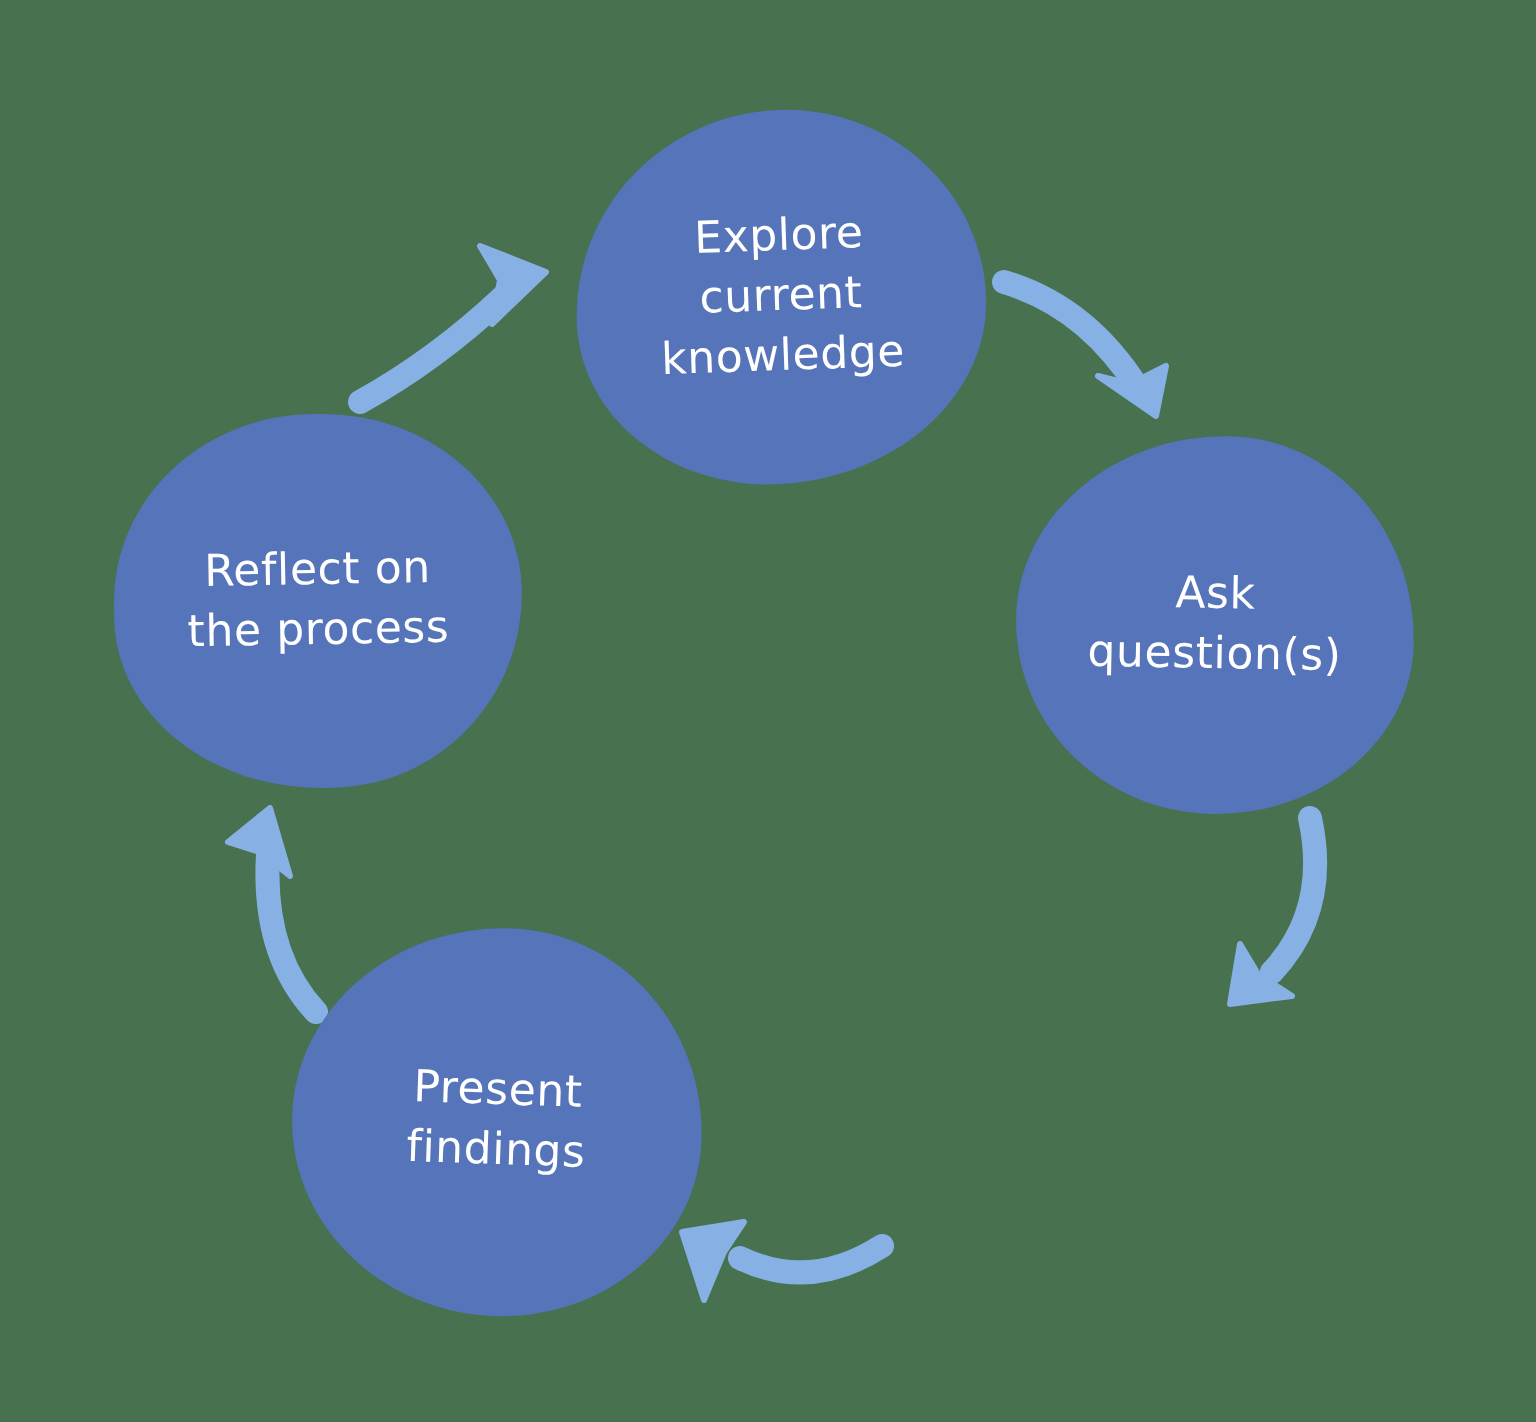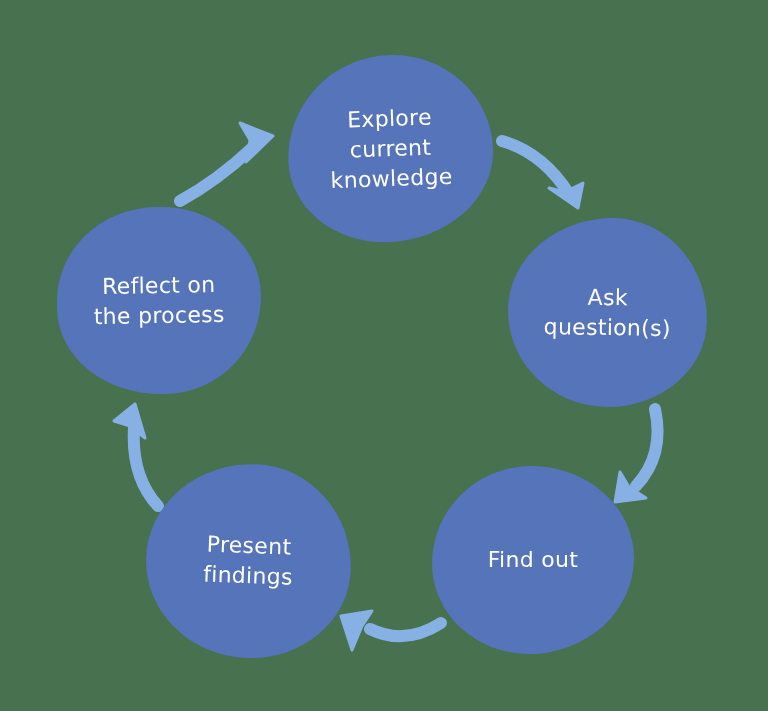--- a/index.html
+++ b/index.html
@@ -73,23 +73,20 @@
     <span>Explore</span>
     <span>current</span>
     <span>knowledge</span>
   </div>
 
   <div class="node node-ask">
     <span>Ask</span>
     <span>question(s)</span>
   </div>
 
-  <div class="node node-find">
-    <span>Find out</span>
-  </div>
 
   <div class="node node-present">
     <span>Present</span>
     <span>findings</span>
   </div>
 
   <div class="node node-reflect">
     <span>Reflect on</span>
     <span>the process</span>
   </div>

